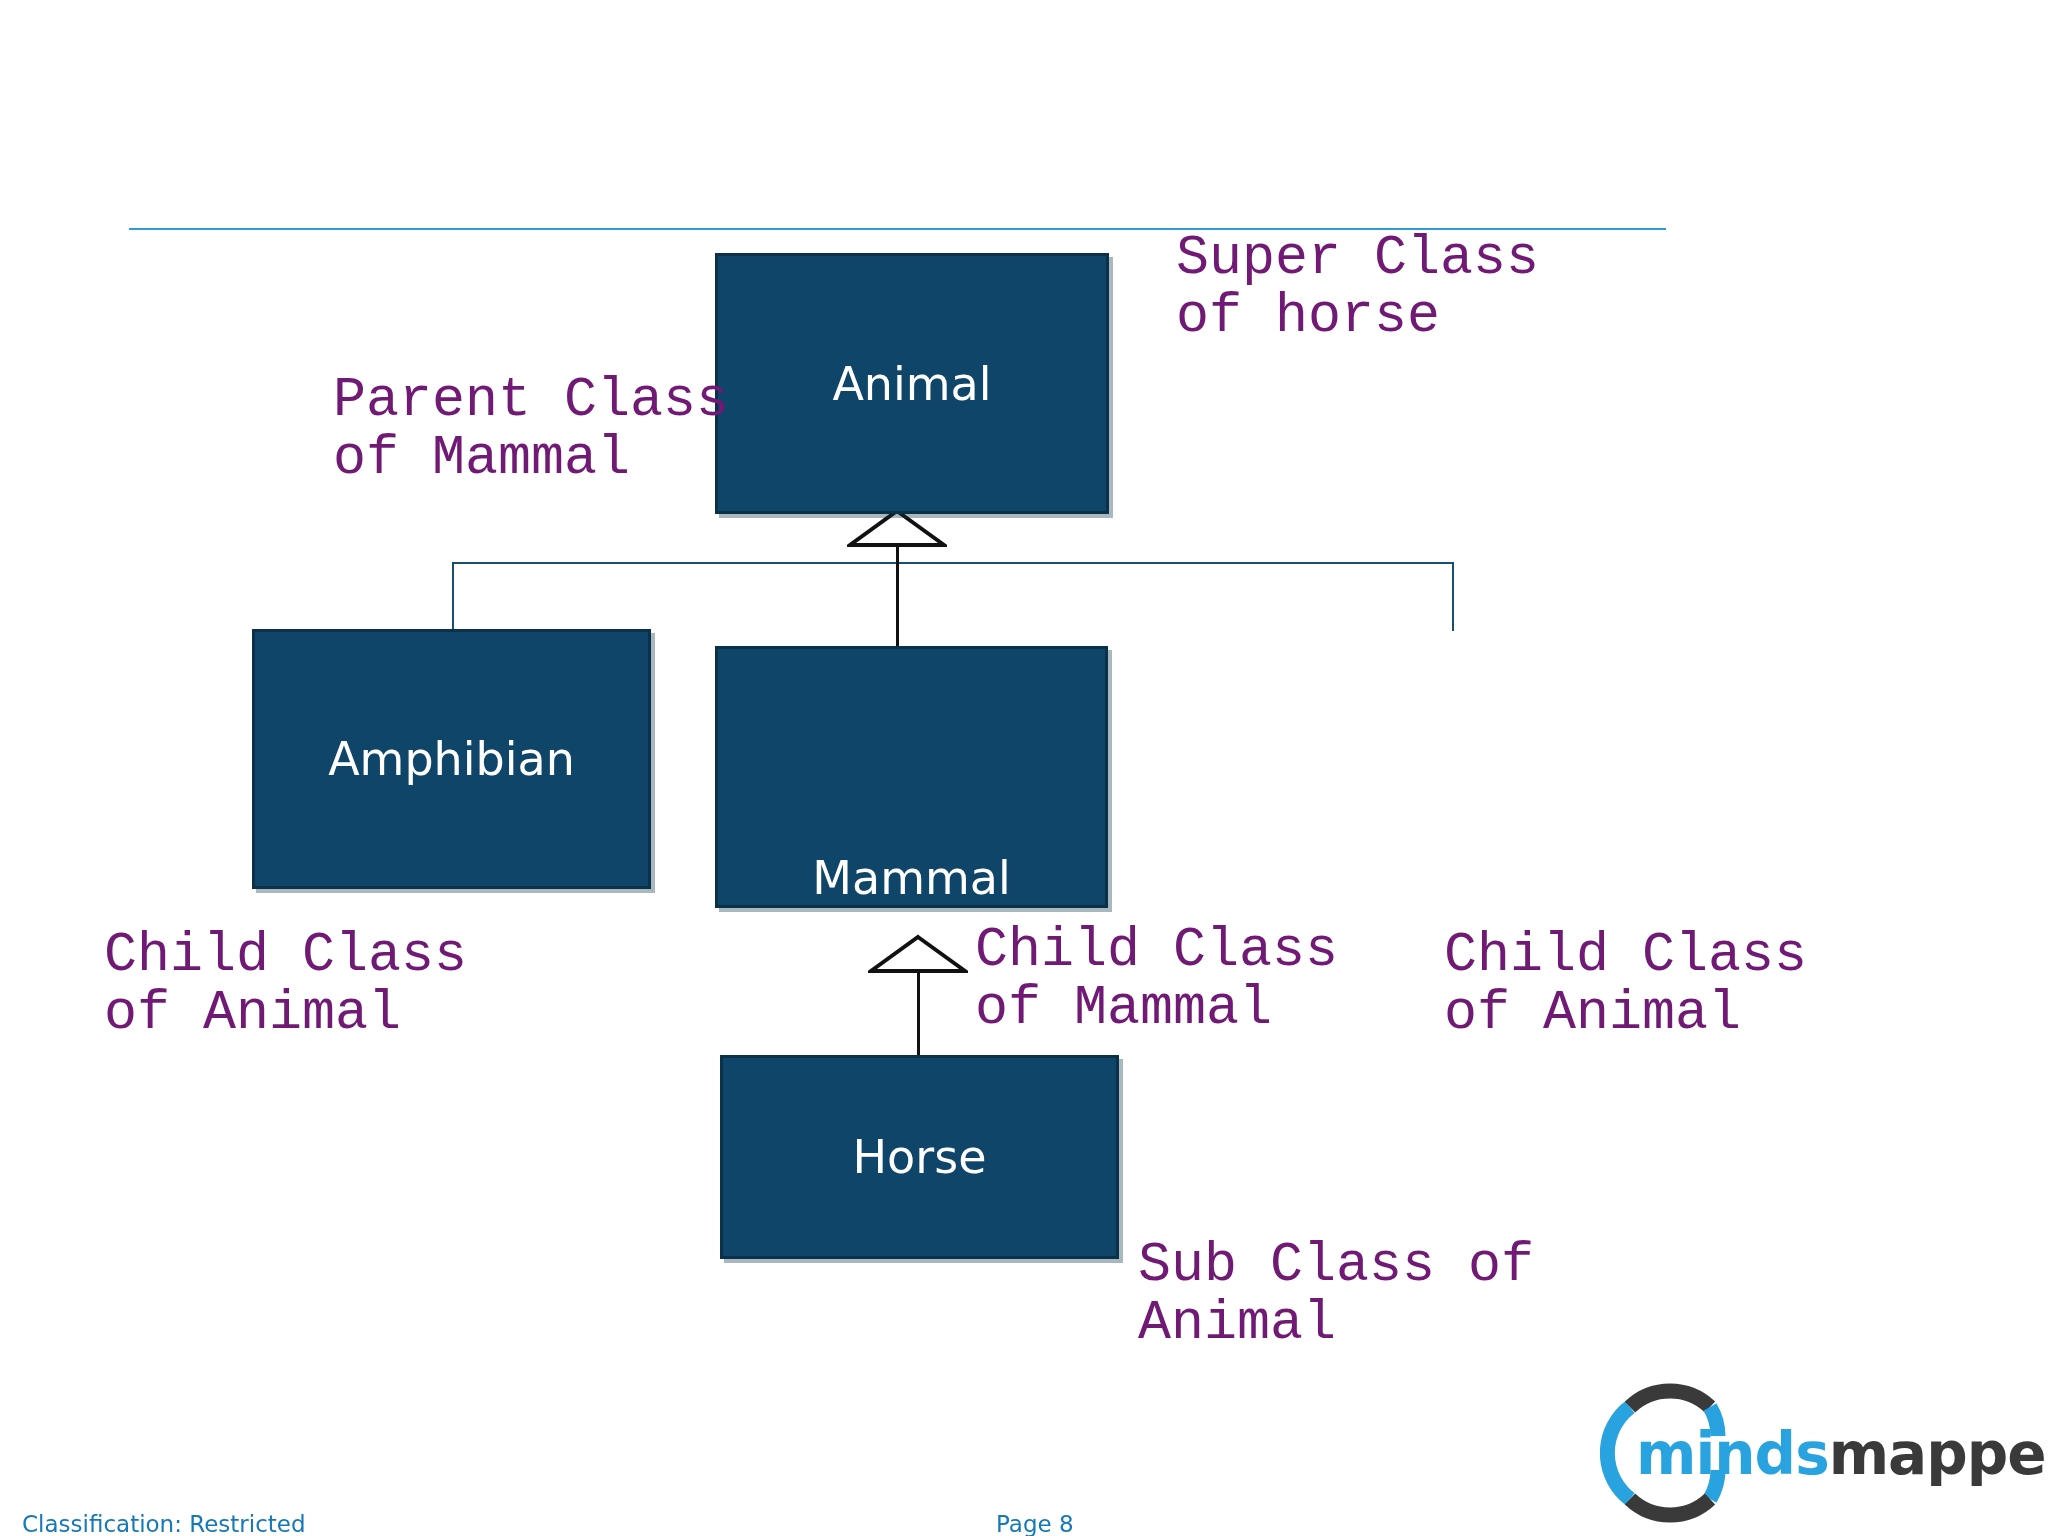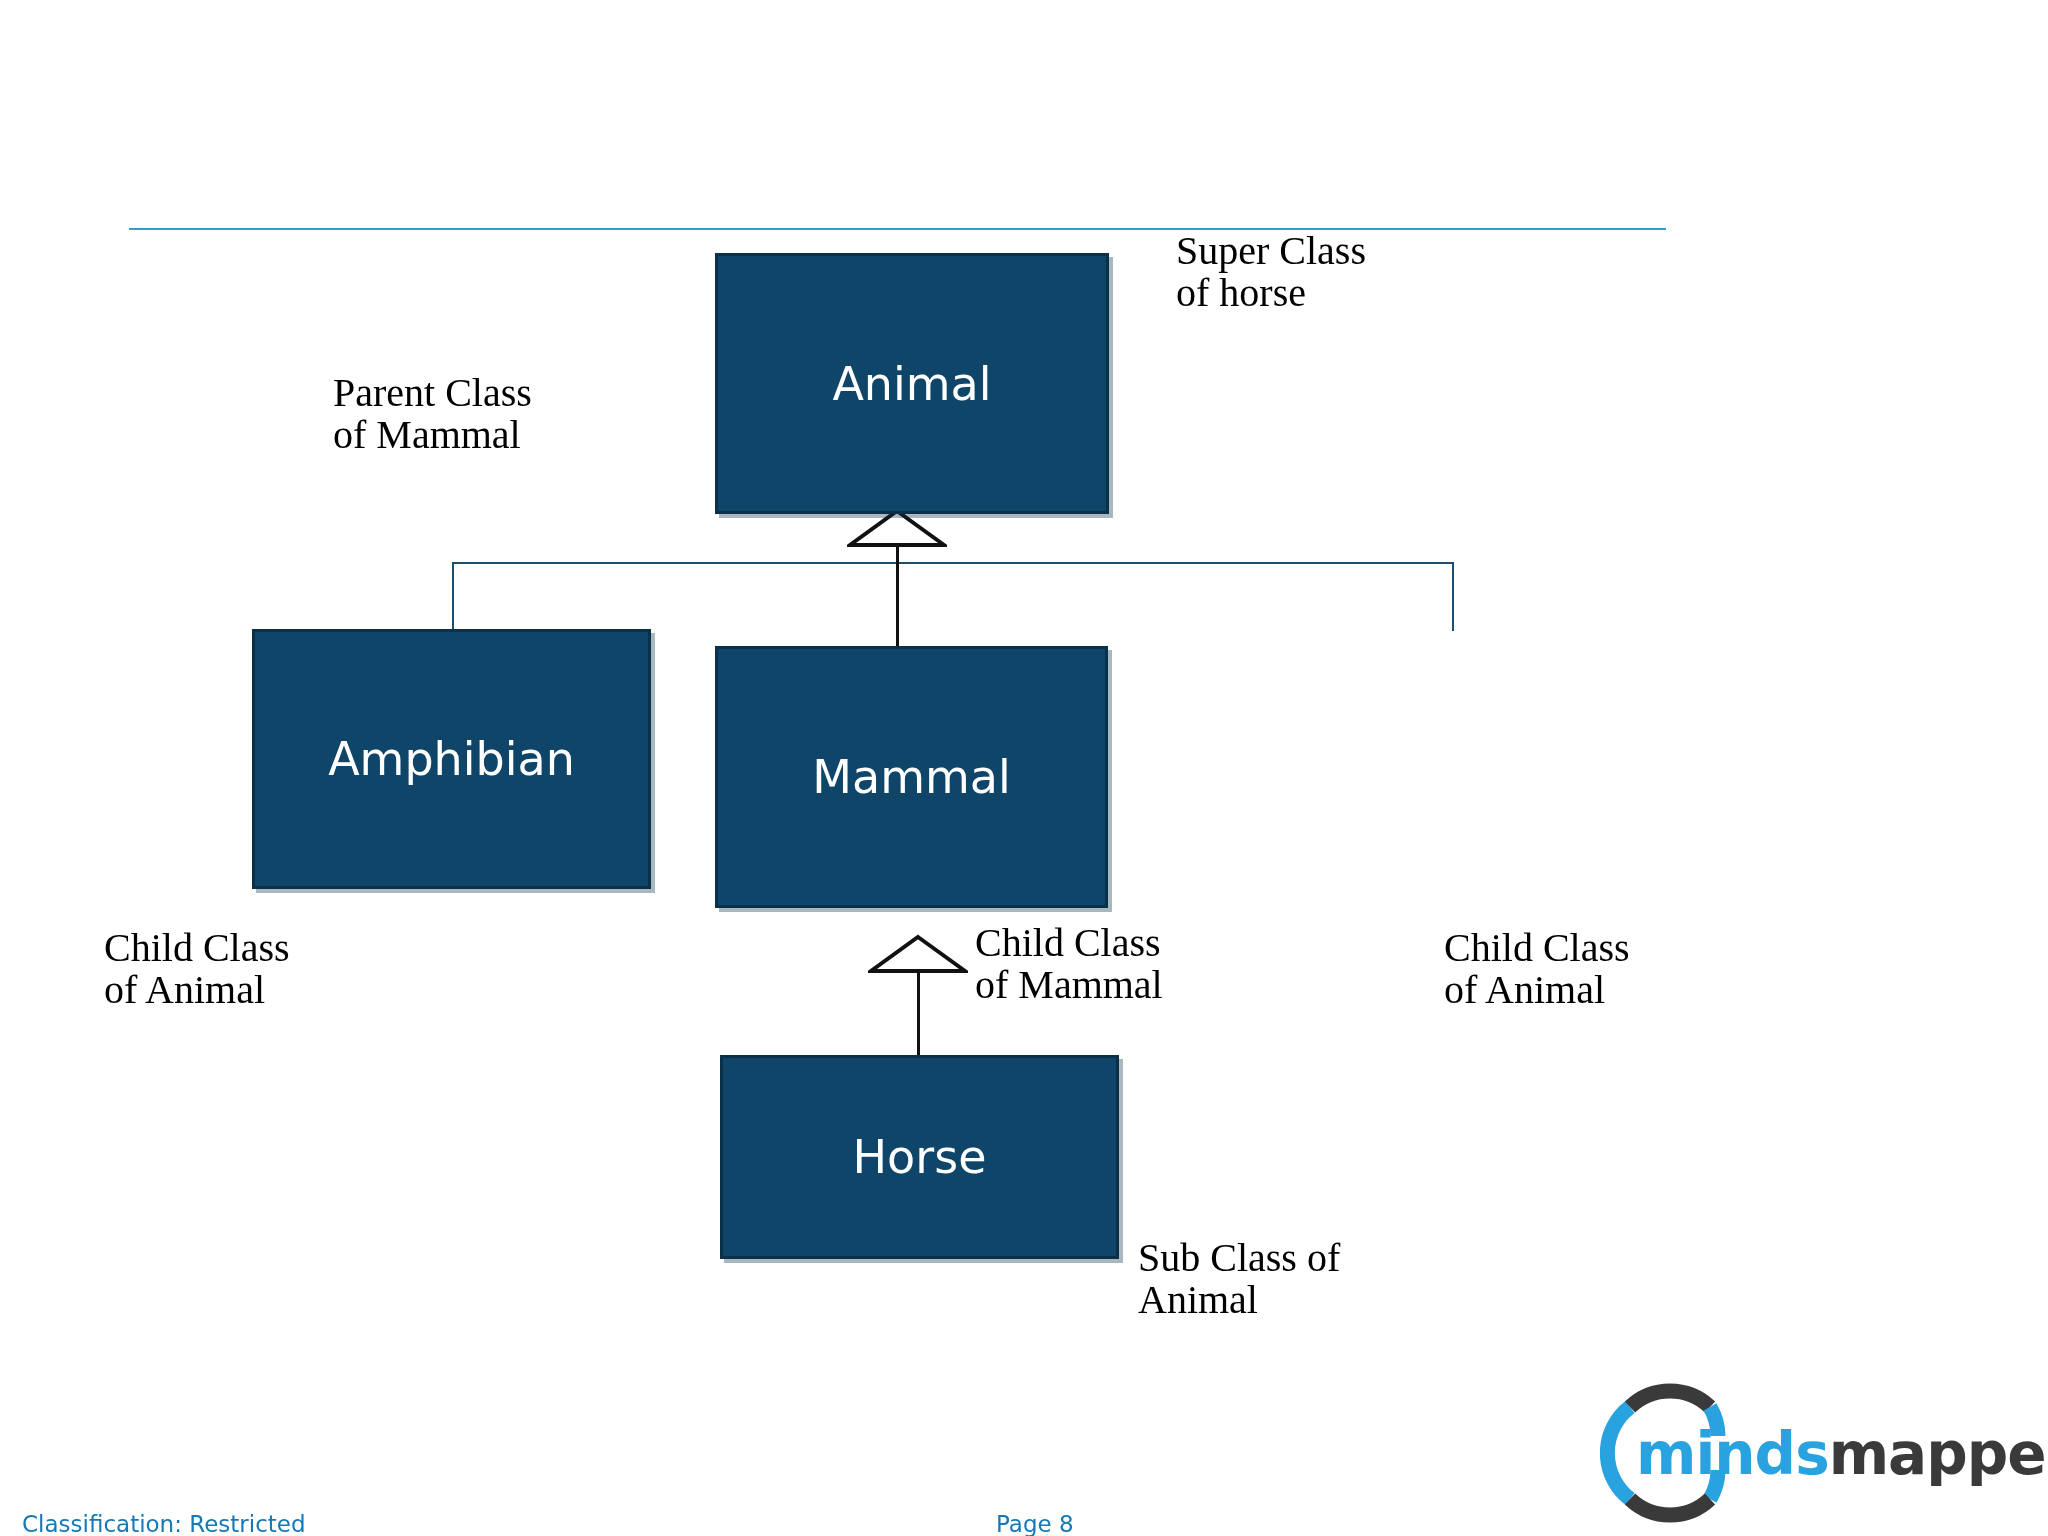--- a/index.html
+++ b/index.html
@@ -51,21 +51,21 @@
     align-items: center;
     justify-content: center;
     color: #ffffff;
     font-family: "DejaVu Sans", sans-serif;
     font-size: 46px;
     font-weight: normal;
     box-shadow: 4px 4px 0 rgba(10,49,72,0.35);
   }
   #box-animal   { left: 715px;  top: 253px;  width: 394px; height: 261px; }
   #box-amphibian{ left: 252px;  top: 629px;  width: 399px; height: 260px; }
-  #box-mammal   { left: 715px;  top: 646px;  width: 393px; height: 262px; }
+  #box-mammal   { left: 715px;  top: 646px;  width: 393px; height: 262px; align-items: flex-end; }
   #box-reptile  { left: 1177px; top: 630px;  width: 396px; height: 259px; }
   #box-horse    { left: 720px;  top: 1055px; width: 399px; height: 204px; }
 
   
   .conn-line {
     position: absolute;
     background: #1b4f72;
   }
   .conn-line.black { background: #111111; }
 
@@ -93,23 +93,23 @@
   
   .uml-triangle {
     position: absolute;
   }
   #tri-animal  { left: 847px; top: 508px; }
   #tri-mammal  { left: 868px; top: 934px; }
 
   
   .annot {
     position: absolute;
-    font-family: Liberation Serif, serif;
-    font-size: 40px;
-    color: #000000;
+    font-family: Liberation Mono, monospace;
+    font-size: 55px;
+    color: #701a75;
     line-height: 1.05;
     white-space: pre-line;
   }
   #annot-super-class   { left: 1176px; top: 230px; }
   #annot-parent-class  { left: 333px;  top: 372px; }
   #annot-child-animal-left  { left: 104px;  top: 927px; }
   #annot-child-mammal  { left: 975px;  top: 922px; }
   #annot-child-animal-right { left: 1444px; top: 927px; }
   #annot-sub-class     { left: 1138px; top: 1225px; margin-top: 12px; }
 

